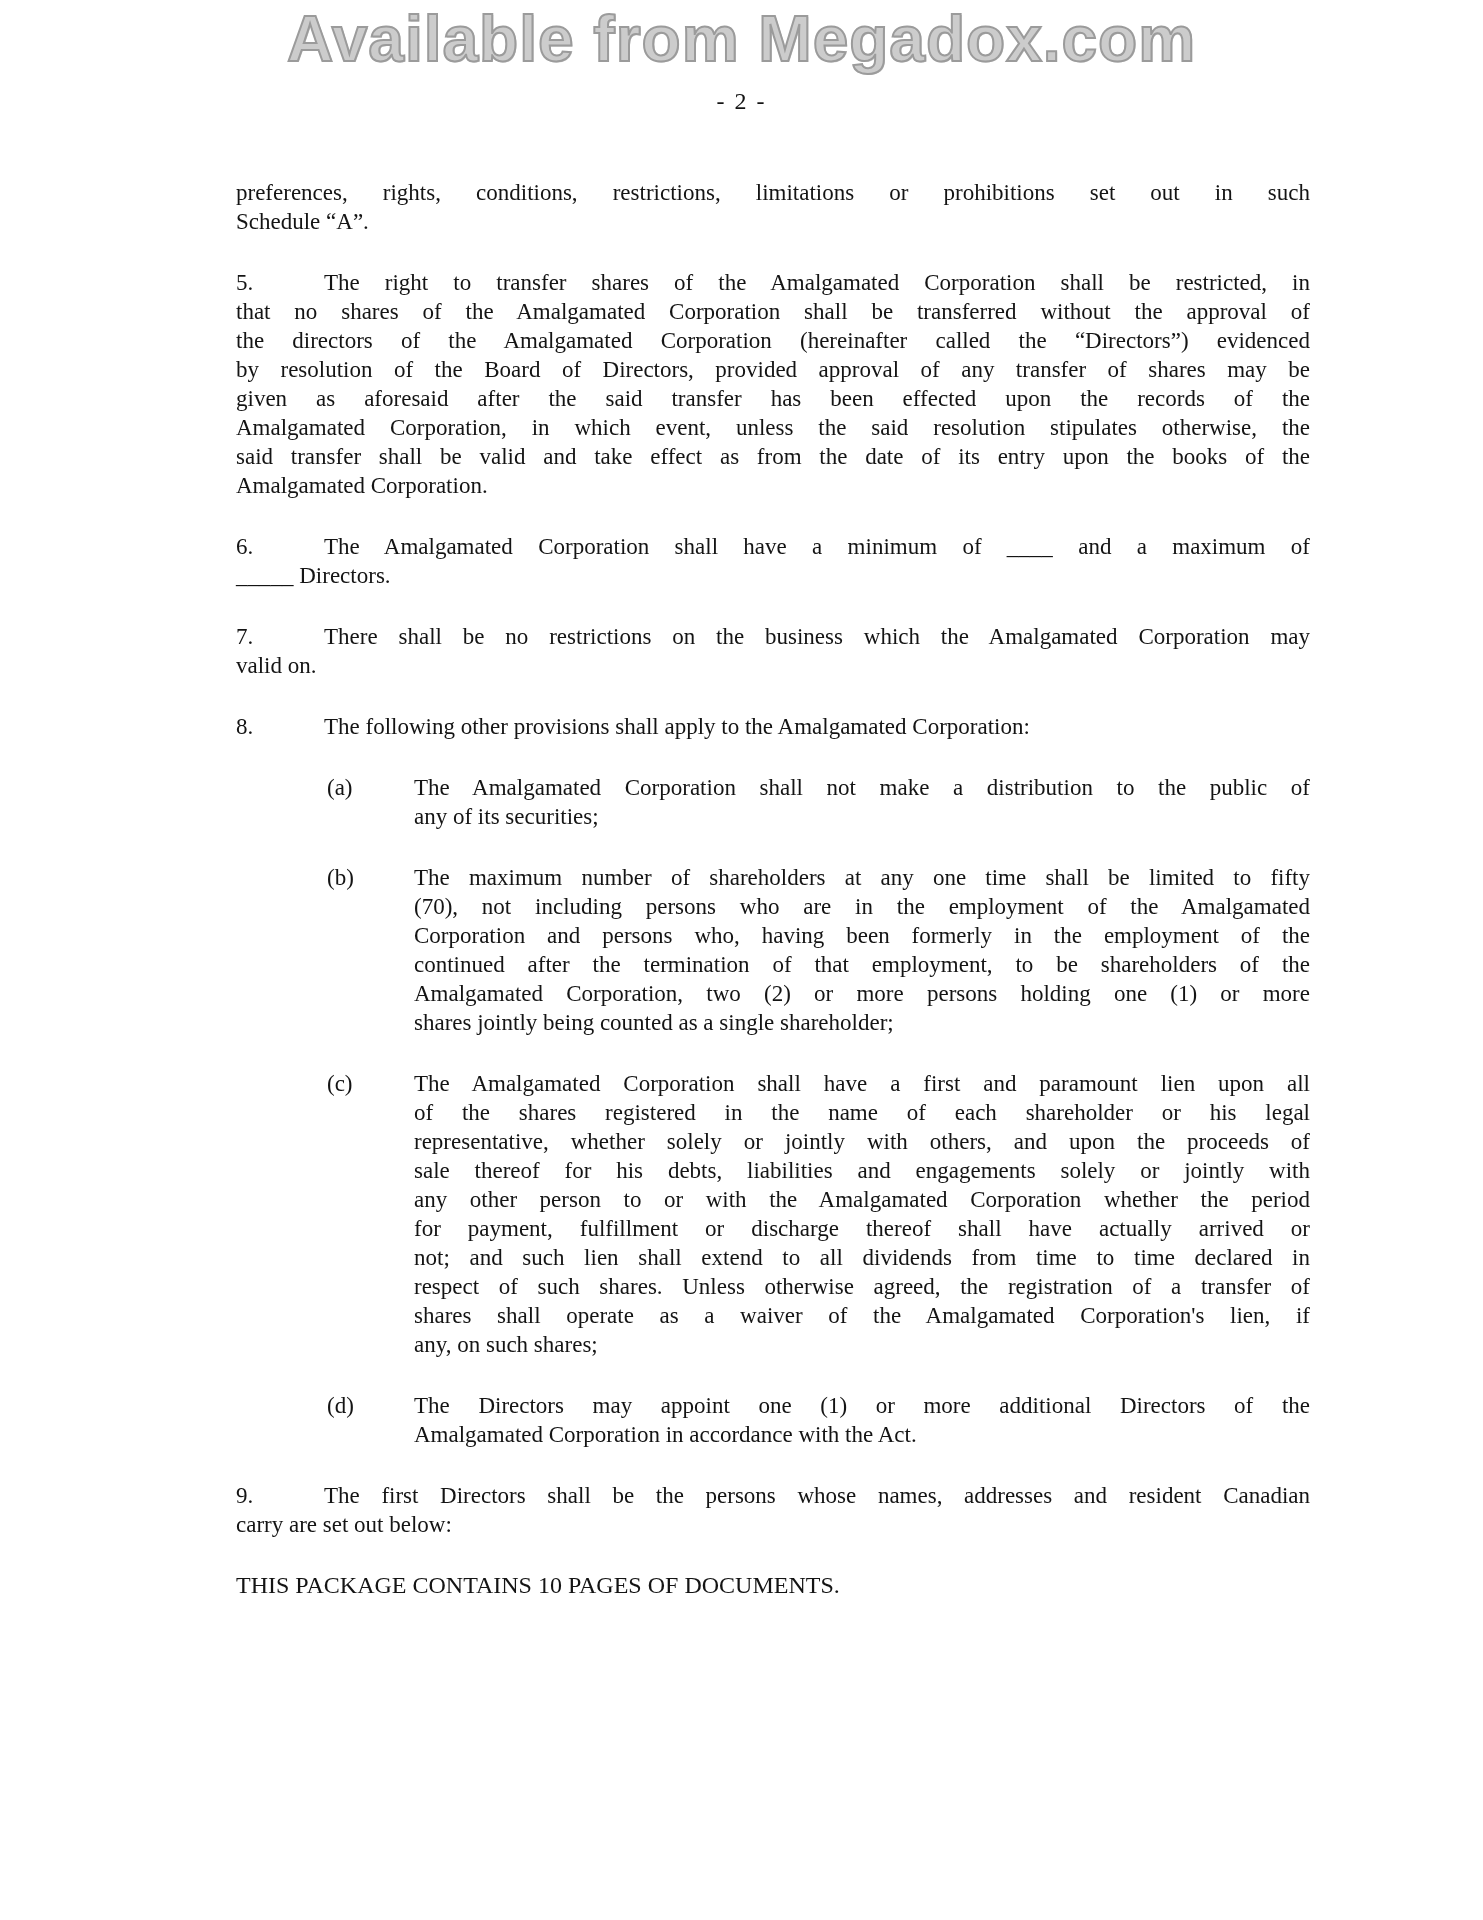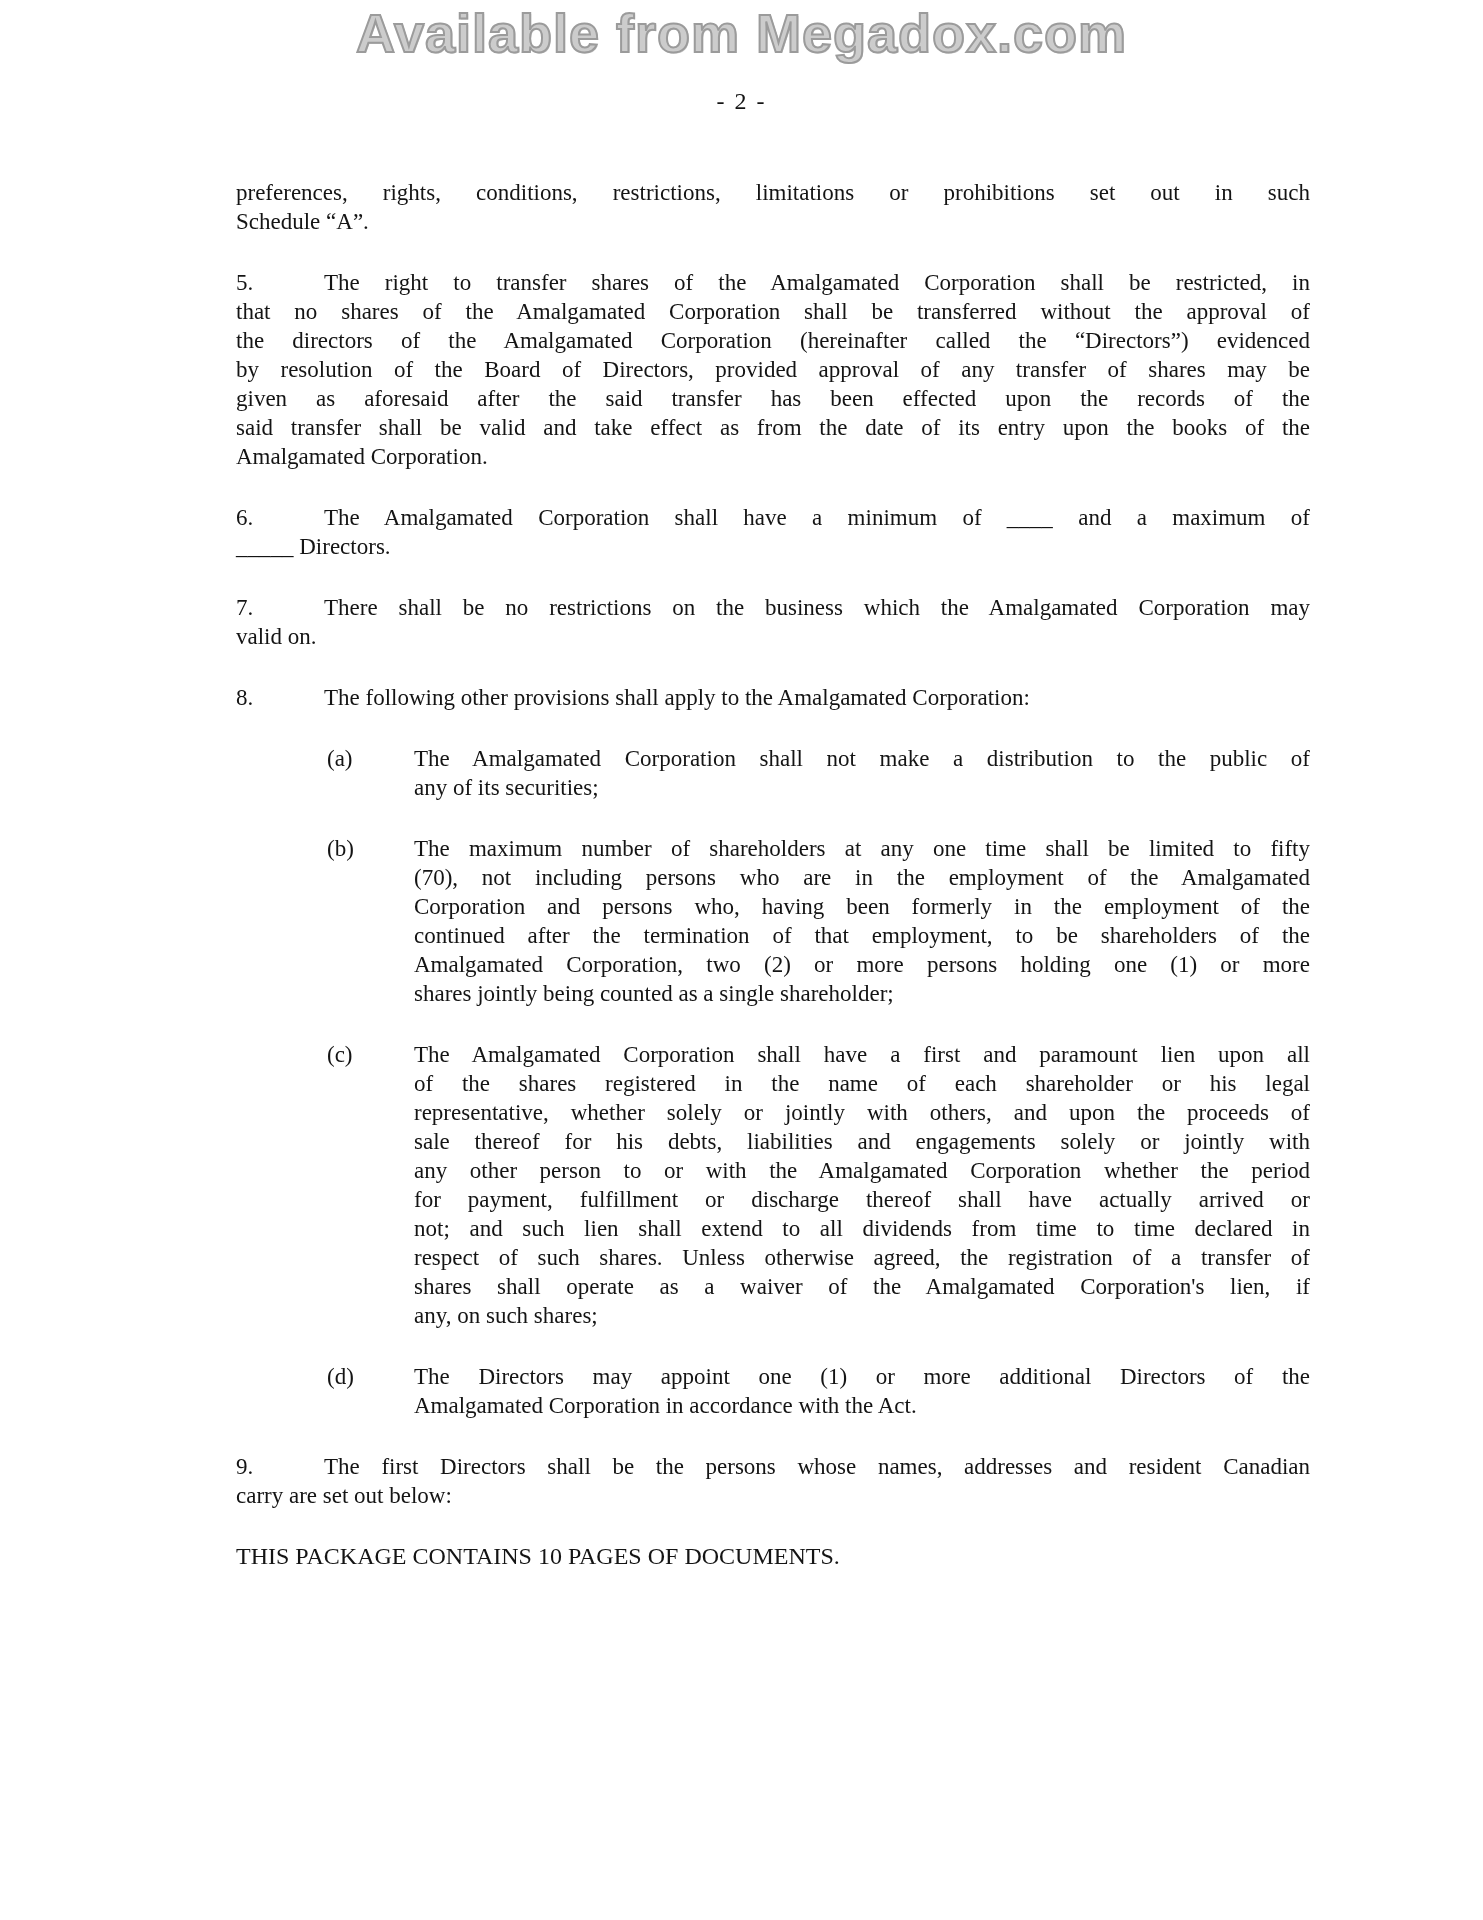--- a/index.html
+++ b/index.html
@@ -15,21 +15,21 @@
   }
 
   .watermark {
     position: absolute;
     top: 2px;
     left: 0;
     width: 100%;
     text-align: center;
     font-family: "Liberation Sans", sans-serif;
     font-weight: bold;
-    font-size: 54px;
+    font-size: 64px;
     letter-spacing: 1px;
     color: #cccccc;
     -webkit-text-stroke: 2px #9b9b9b;
     text-shadow: 1px 1px 0 #c0c0c0;
     white-space: nowrap;
   }
 
   .pageno {
     position: absolute;
     top: 88px;
@@ -78,20 +78,21 @@
     <div class="para body">
         <div class="line">preferences, rights, conditions, restrictions, limitations or prohibitions set out in such</div>
         <div class="line last">Schedule “A”.</div>
       </div>
       <div class="para numbered">
         <div class="line"><span class="num">5.</span>The right to transfer shares of the Amalgamated Corporation shall be restricted, in</div>
         <div class="line">that no shares of the Amalgamated Corporation shall be transferred without the approval of</div>
         <div class="line">the directors of the Amalgamated Corporation (hereinafter called the “Directors”) evidenced</div>
         <div class="line">by resolution of the Board of Directors, provided approval of any transfer of shares may be</div>
         <div class="line">given as aforesaid after the said transfer has been effected upon the records of the</div>
+        <div class="line">Amalgamated Corporation, in which event, unless the said resolution stipulates otherwise, the</div>
         <div class="line">said transfer shall be valid and take effect as from the date of its entry upon the books of the</div>
         <div class="line last">Amalgamated Corporation.</div>
       </div>
       <div class="para numbered">
         <div class="line"><span class="num">6.</span>The Amalgamated Corporation shall have a minimum of ____ and a maximum of</div>
         <div class="line last">_____ Directors.</div>
       </div>
       <div class="para numbered">
         <div class="line"><span class="num">7.</span>There shall be no restrictions on the business which the Amalgamated Corporation may</div>
         <div class="line last">valid on.</div>

